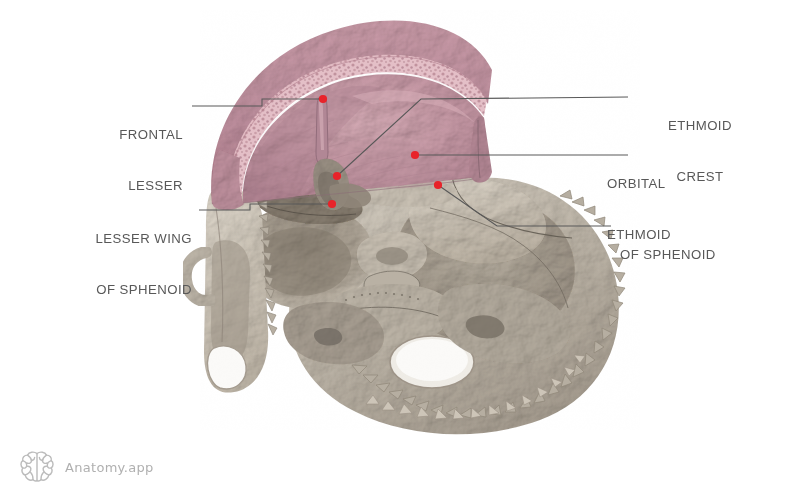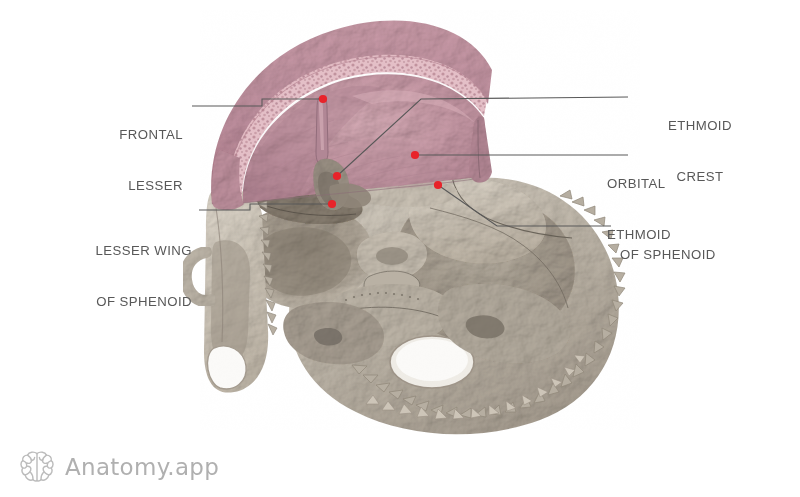--- a/index.html
+++ b/index.html
@@ -27,21 +27,21 @@
   .label.right-al{text-align:right;}
   .label.left-al{text-align:left;}
 
   
   .logo{
     position:absolute;left:18px;top:448px;
     display:flex;align-items:center;gap:9px;
   }
   .logo-mark{width:38px;height:38px;display:block;}
   .logo-text{
-    color:#b0b0b0;font-size:23px;letter-spacing:.3px;
+    color:#b0b0b0;font-size:13px;letter-spacing:.3px;
     font-family:"DejaVu Sans","Liberation Sans",sans-serif;
   }
 </style>
 </head>
 <body>
 
 <div id="stage">
 
   <svg class="illus" viewBox="0 0 800 497" xmlns="http://www.w3.org/2000/svg">
     <defs>
@@ -344,21 +344,21 @@
       <circle cx="415" cy="155" r="4.1"></circle>
       <circle cx="438" cy="185" r="4.1"></circle>
     </g>
   </svg>
 
   <div class="label right-al" style="right:617px;top:92px;">
     <div>FRONTAL</div>
     <div>LESSER</div>
   </div>
 
-  <div class="label right-al" style="right:608px;top:208px;">
+  <div class="label right-al" style="right:608px;top:196px;">
     <div>LESSER WING</div>
     <div>OF SPHENOID</div>
   </div>
 
   <div class="label left-al" style="left:625px;top:83px;margin-left:43px;">
     <div>ETHMOID</div>
     <div style="text-align:center;">CREST</div>
   </div>
 
   <div class="label left-al" style="left:607px;top:141px;">

